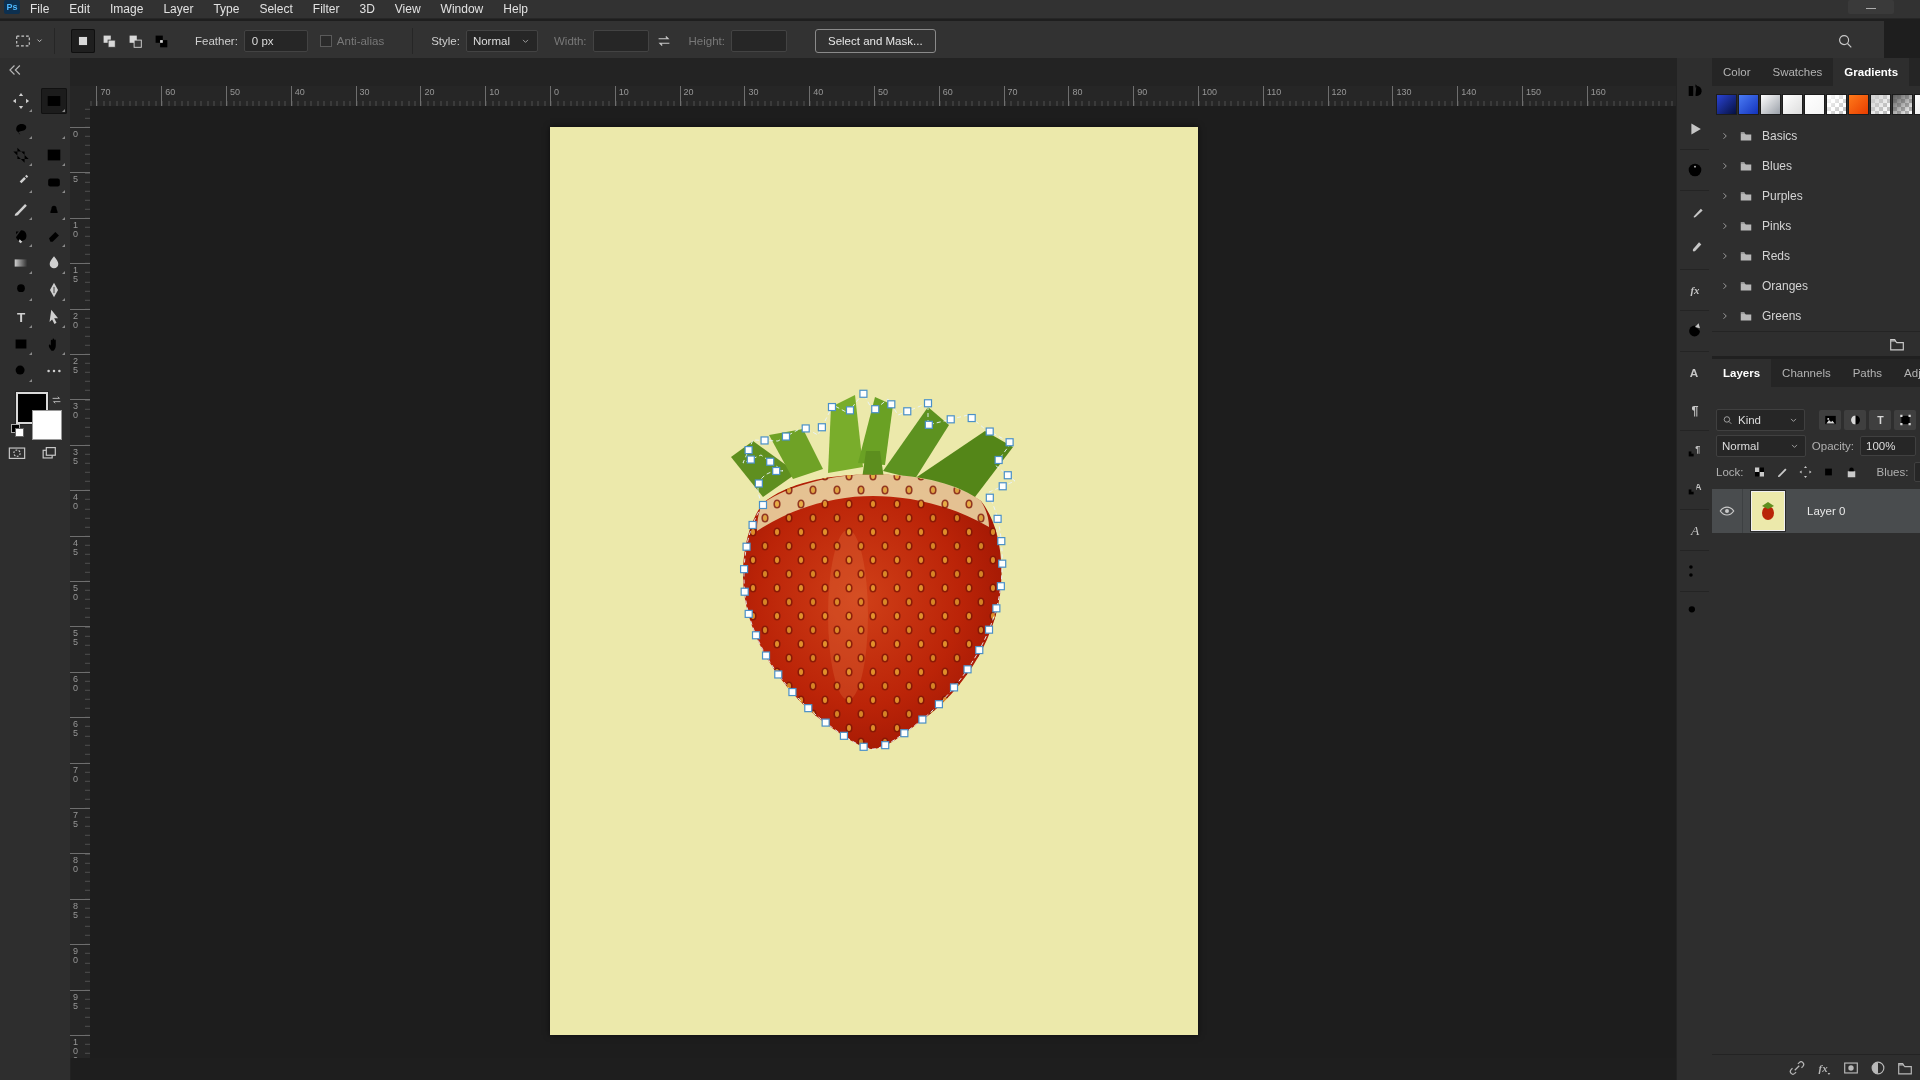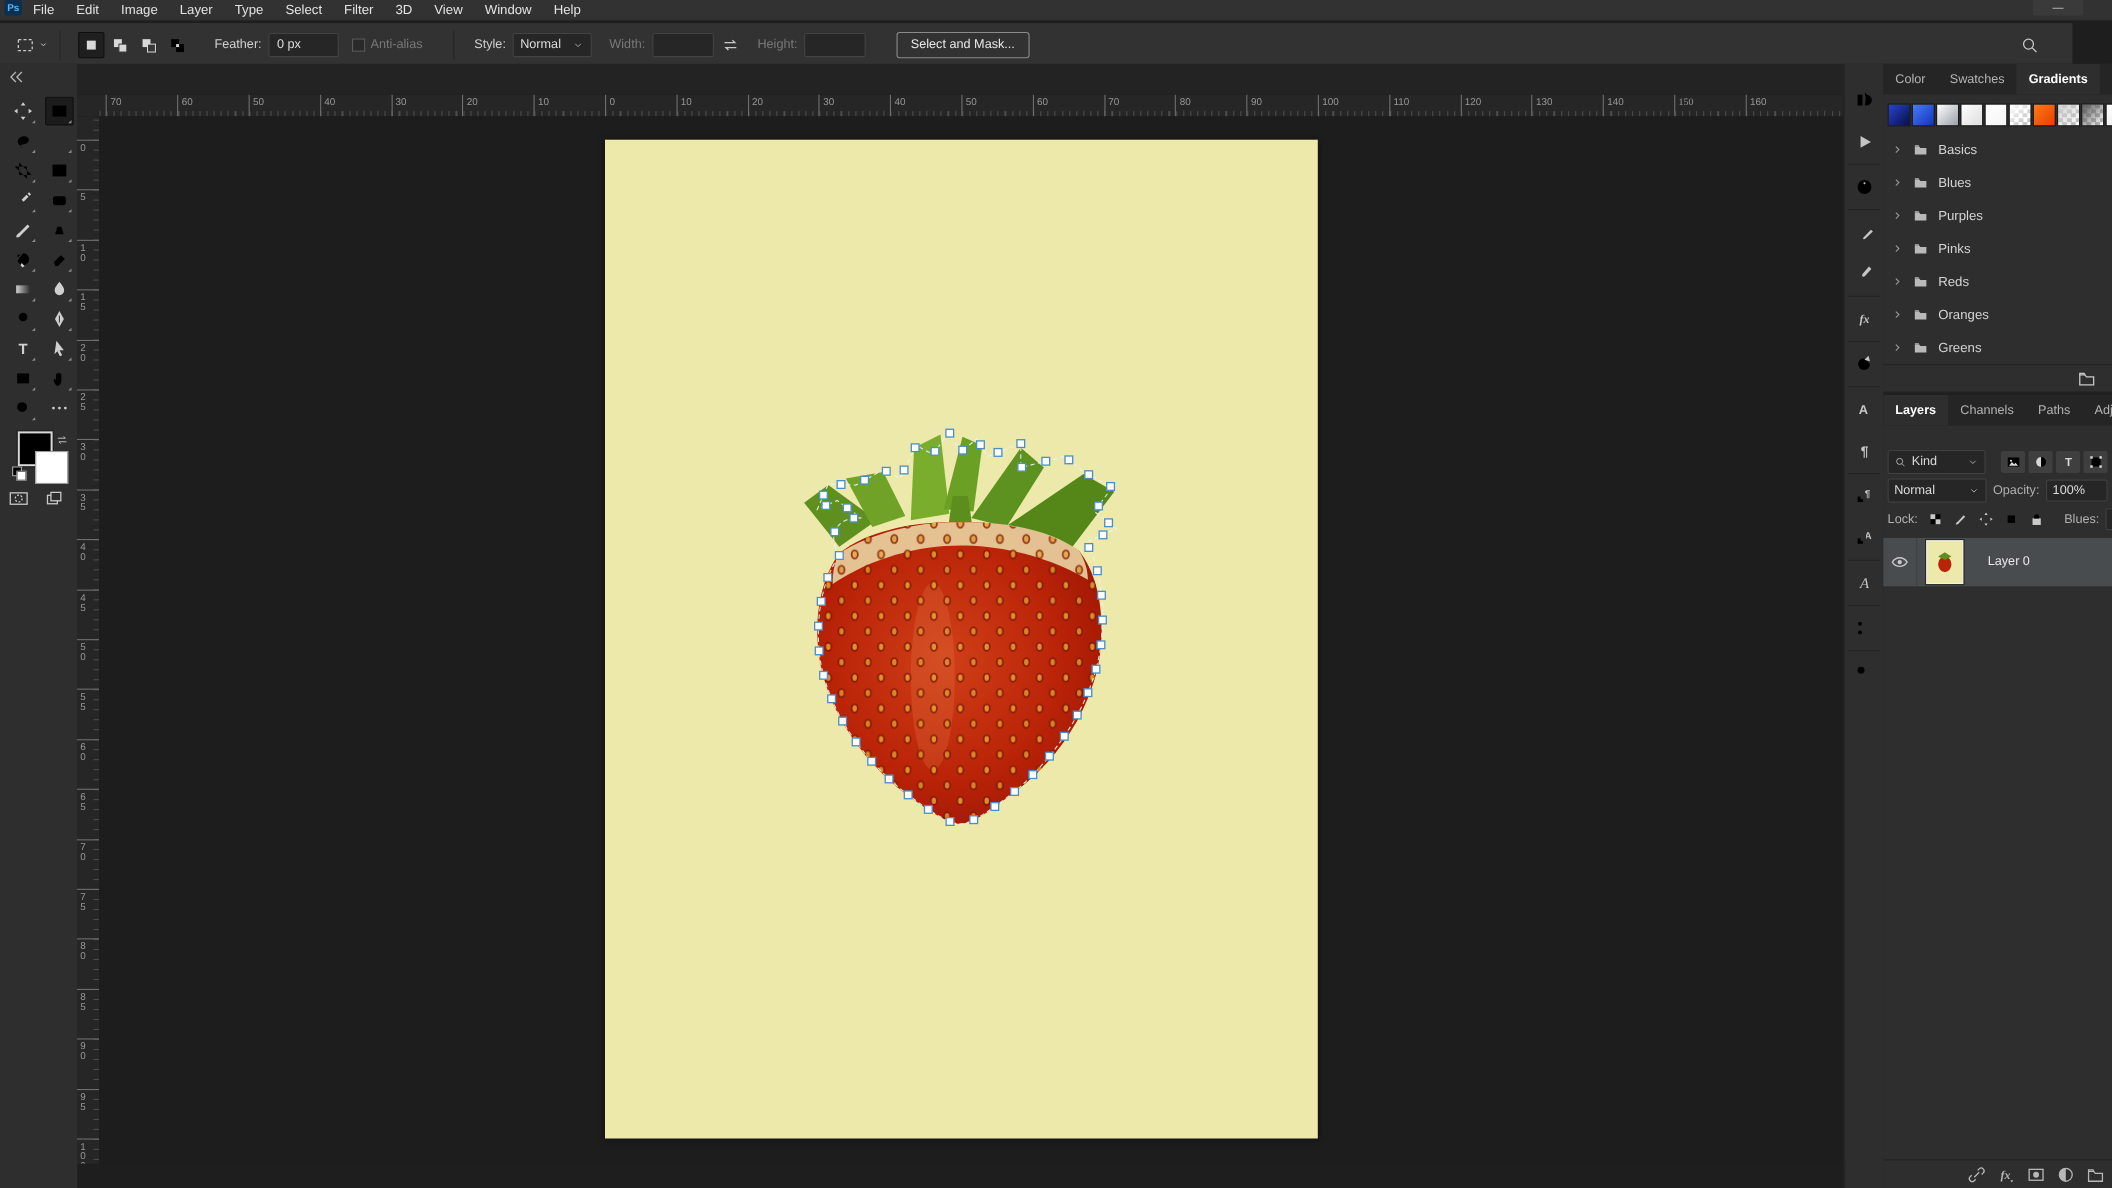--- a/index.html
+++ b/index.html
@@ -409,21 +409,21 @@
       <div class="hlab" style="left: 784px;">50</div>
       <div class="hlab" style="left: 848.8px;">60</div>
       <div class="hlab" style="left: 913.6px;">70</div>
       <div class="hlab" style="left: 978.4px;">80</div>
       <div class="hlab" style="left: 1043.2px;">90</div>
       <div class="hlab" style="left: 1108px;">100</div>
       <div class="hlab" style="left: 1172.8px;">110</div>
       <div class="hlab" style="left: 1237.6px;">120</div>
       <div class="hlab" style="left: 1302.4px;">130</div>
       <div class="hlab" style="left: 1367.2px;">140</div>
-      <div class="hlab" style="left: 1432px; font-family: Liberation Serif, serif;">150</div>
+      <div class="hlab" style="left: 1432px;">150</div>
       <div class="hlab" style="left: 1496.8px;">160</div>
     </div>
   <div class="abs" id="vruler">
       <div class="vlab" style="top: 21px;">
         <span>0</span>
       </div>
       <div class="vlab" style="top: 66.4px;">
         <span>5</span>
       </div>
       <div class="vlab" style="top: 111.8px;">

